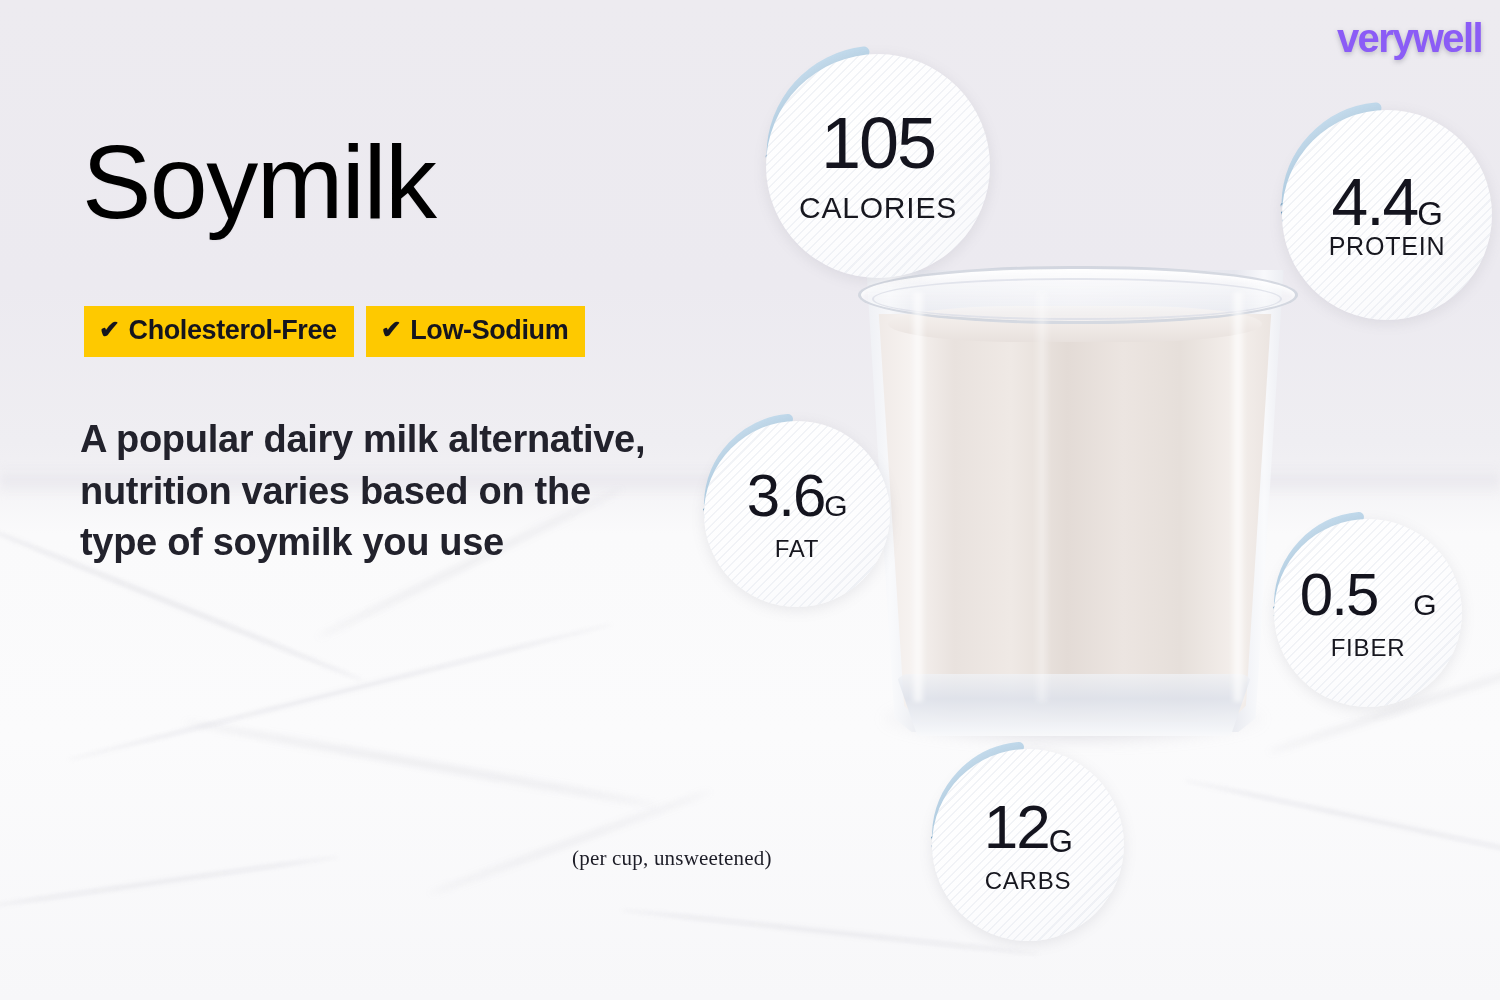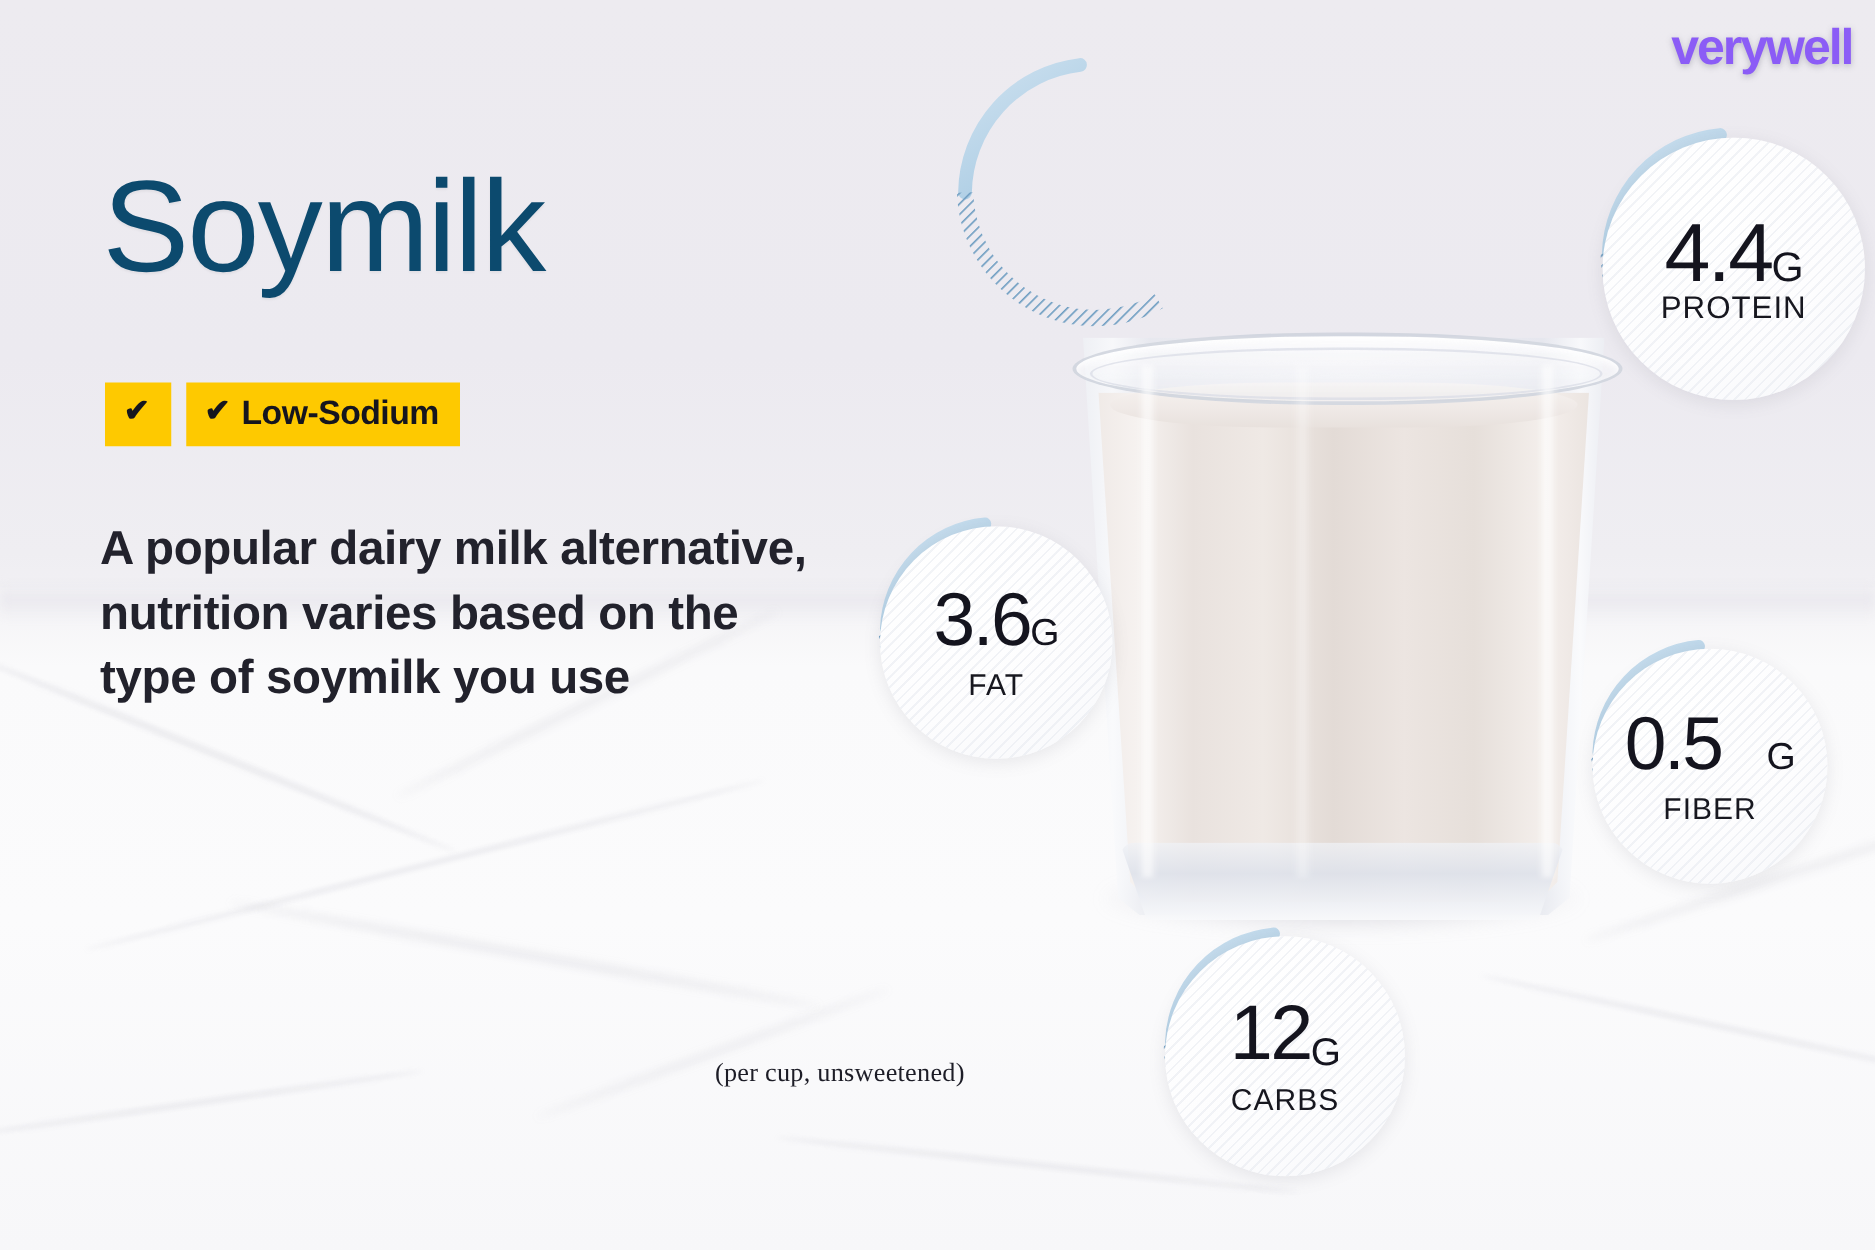--- a/index.html
+++ b/index.html
@@ -25,21 +25,21 @@
     filter:blur(4px);
   }
   
   .vein{position:absolute;background:rgba(150,150,165,.16);filter:blur(2.2px);border-radius:50%;}
   .vein2{position:absolute;background:rgba(140,142,158,.13);filter:blur(3.5px);border-radius:50%;}
 
   
   .title{
     position:absolute;left:82px;top:128px;
     font-size:104px;line-height:1.04;font-weight:300;
-    letter-spacing:-1.5px;color:#0c4a6e;
+    letter-spacing:-1.5px;color:#000000;
     text-shadow:0 1px 2px rgba(0,0,0,.05);
     text-align:right;
   }
   .badges{position:absolute;left:84px;top:306px;display:flex;gap:12px;}
   .badge{
     background:#fec900;color:#15151e;
     font-size:27px;font-weight:700;letter-spacing:-.4px;
     padding:9px 17px 11px 15px;display:flex;align-items:center;gap:9px;
     white-space:nowrap;
   }
@@ -166,20 +166,21 @@
     <div class="vein2" style="left:420px;top:840px;width:300px;height:5px;transform:rotate(-20deg);"></div>
   </div>
 
   <div class="logo">verywell</div>
 
   <div class="title">Soymilk</div>
 
   <div class="badges">
     <div class="badge">
       <span class="ck">✔</span>
+      <span>Cholesterol-Free</span>
     </div>
     <div class="badge">
       <span class="ck">✔</span>
       <span>Low-Sodium</span>
     </div>
   </div>
 
   <div class="desc">A popular dairy milk alternative, nutrition varies based on the type of soymilk you use</div>
 
   <div class="caption">(per cup, unsweetened)</div>
@@ -204,20 +205,27 @@
           <line x1="0" y1="0" x2="0" y2="6" stroke="#6f9ec2" stroke-width="2.6"></line>
         </pattern>
         <linearGradient id="solidA" x1="0" y1="0" x2="0.6" y2="1">
           <stop offset="0%" stop-color="#cfe2f0"></stop>
           <stop offset="100%" stop-color="#a9cbe3"></stop>
         </linearGradient>
       </defs>
       <path d="M 112 10 A 104 104 0 0 0 20 112" fill="none" stroke="url(#solidA)" stroke-width="11" stroke-linecap="round"></path>
       <path d="M 20 112 A 104 104 0 0 0 175 199" fill="none" stroke="url(#hatchA)" stroke-width="13"></path>
     </svg>
+    <div class="disc" style="left:14px;top:12px;width:224px;height:224px;">
+      <div class="val" style="font-size:72px;">
+        <span>105</span>
+          <span class="unit" style="font-size:36px;"></span>
+      </div>
+      <div class="lab" style="font-size:30px;margin-top:14px;">CALORIES</div>
+    </div>
   </div>
 
   <div class="bub" style="left:1268px;top:98px;width:232px;height:232px;">
     <svg class="arc" viewBox="0 0 232 232">
       <defs>
         <pattern id="hatchB" patternUnits="userSpaceOnUse" width="6" height="6" patternTransform="rotate(45)">
           <line x1="0" y1="0" x2="0" y2="6" stroke="#6f9ec2" stroke-width="2.6"></line>
         </pattern>
         <linearGradient id="solidB" x1="0" y1="0" x2="0.6" y2="1">
           <stop offset="0%" stop-color="#cfe2f0"></stop>

